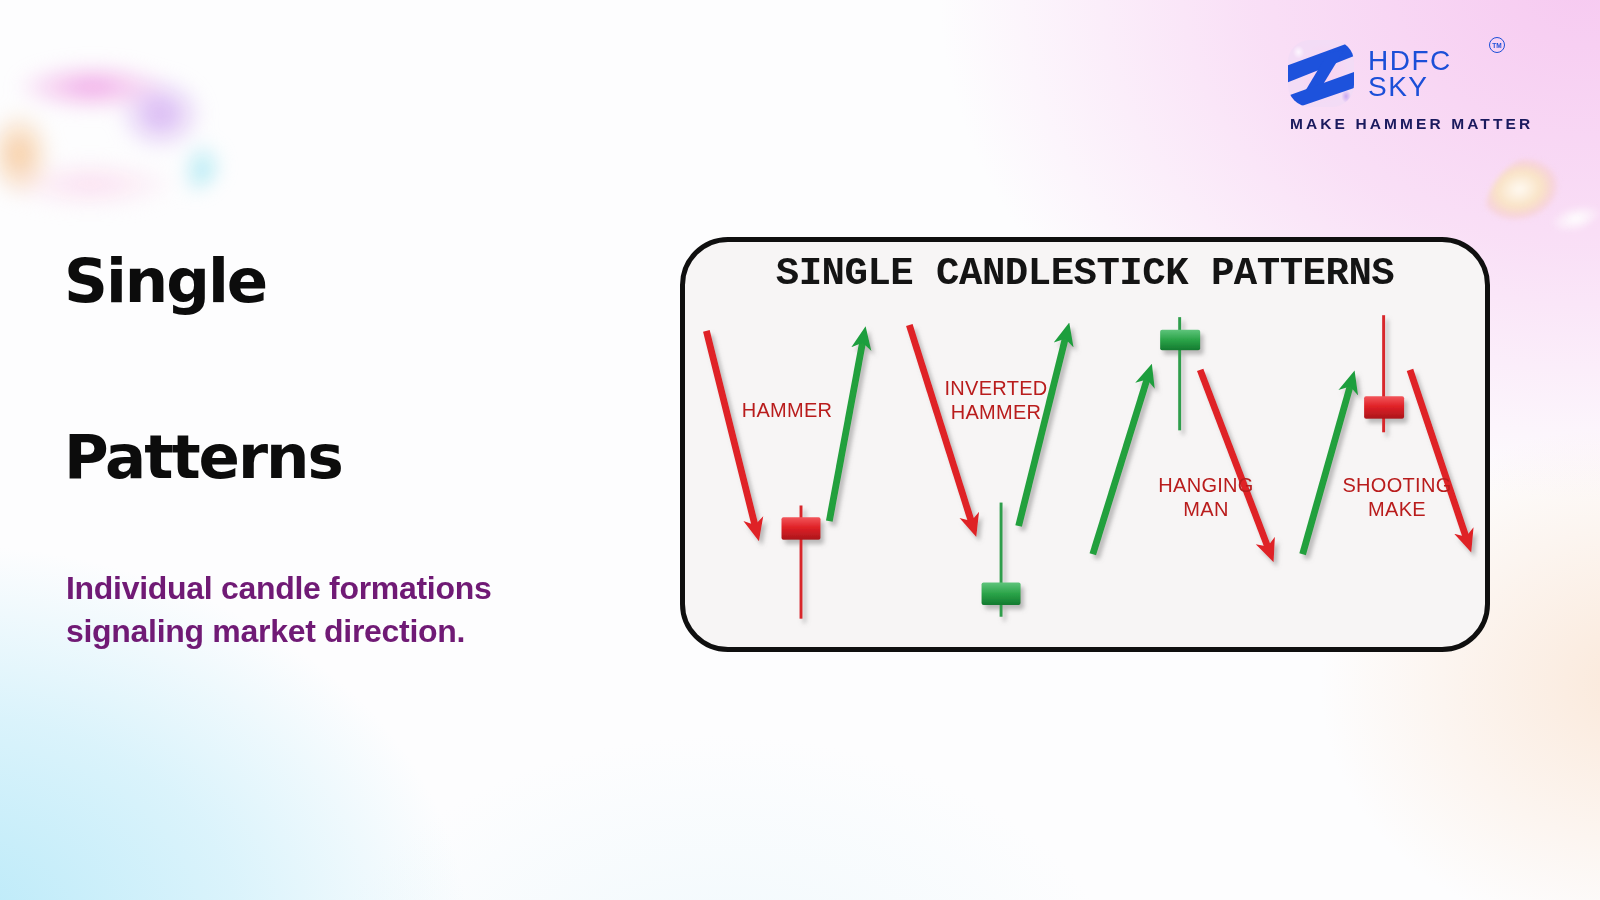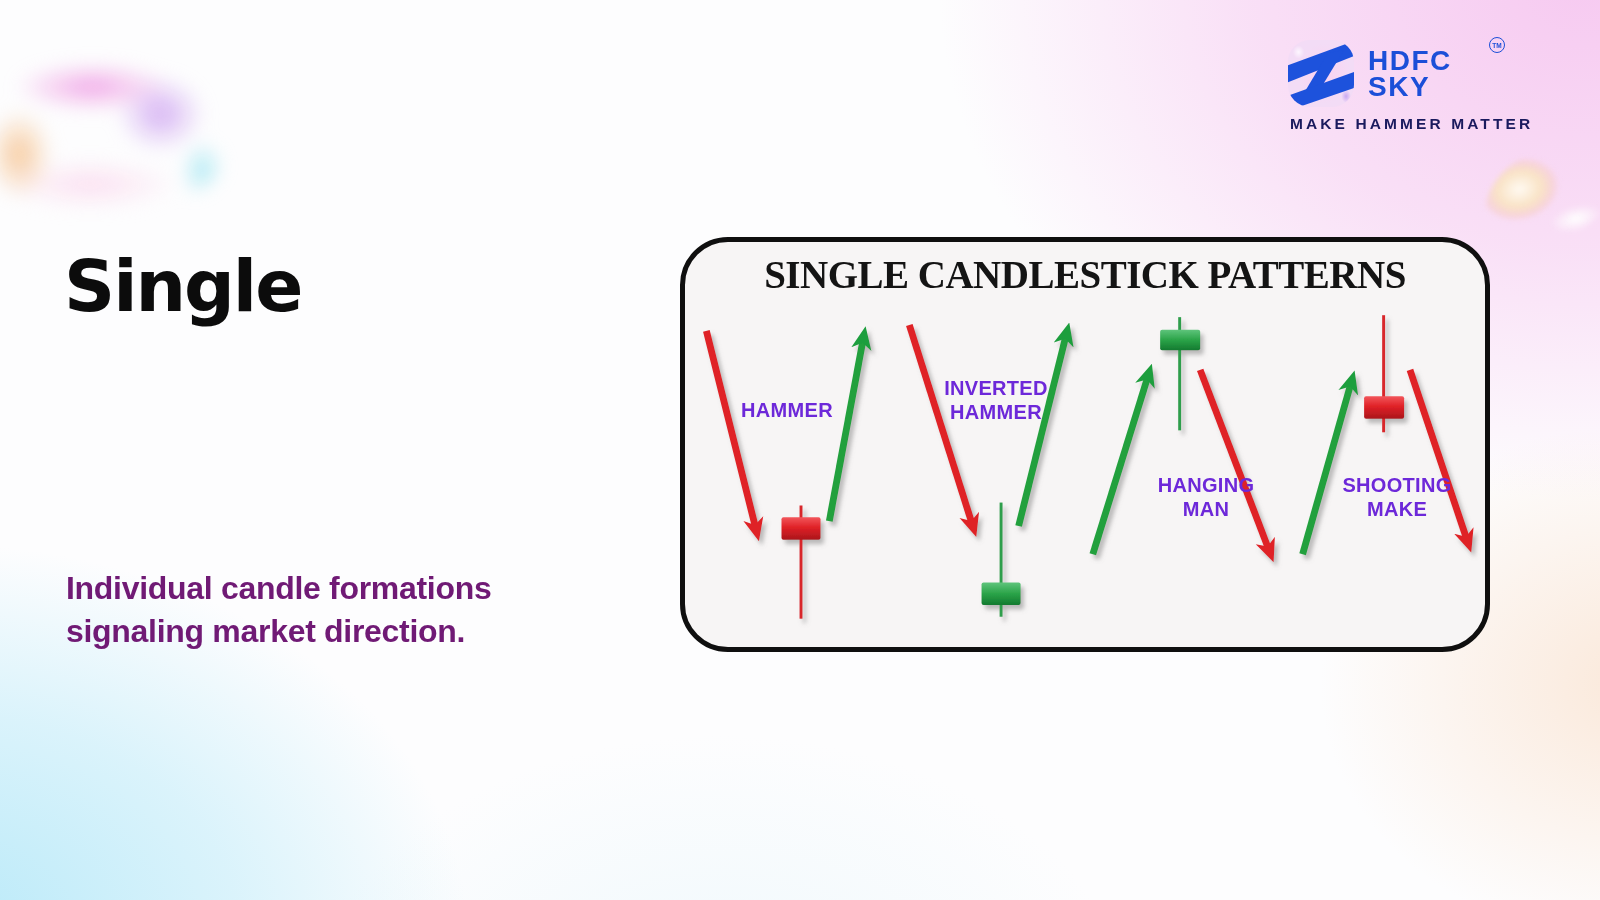--- a/index.html
+++ b/index.html
@@ -45,86 +45,86 @@
     background-image:
       radial-gradient(closest-side at 16% 18%, #fdf6ff 0%, rgba(253,246,255,0) 55%),
       radial-gradient(closest-side at 84% 16%, #9fe6f6 0%, rgba(159,230,246,0) 60%),
       radial-gradient(closest-side at 88% 84%, #c9a8f2 0%, rgba(201,168,242,0) 60%),
       radial-gradient(closest-side at 22% 84%, #f8d2ae 0%, rgba(248,210,174,0) 60%),
       radial-gradient(closest-side at 55% 50%, #fbd2f0 0%, rgba(251,210,240,0) 90%);
     overflow:hidden;
   }
   .brand-text{
     position:absolute; left:1368px; top:48px;
-    font-weight:bold; font-size:28px; line-height:26px; letter-spacing:1.5px;
+    font-weight:normal; font-size:28px; line-height:26px; letter-spacing:1.5px;
     color:#1b4fd8;
   }
   .tm-badge{
     position:absolute; left:1489px; top:37px; width:16px; height:16px;
     border:1.6px solid #1b4fd8; border-radius:50%;
     color:#1b4fd8; font-size:6.5px; font-weight:bold;
     display:flex; align-items:center; justify-content:center; letter-spacing:0;
   }
   .tagline{
     position:absolute; left:1290px; top:115px;
     font-weight:bold; font-size:15.5px; letter-spacing:3.1px;
     color:#1a1a5e; white-space:nowrap;
   }
 
   
   .hero-title{
-    position:absolute; left:64px; top:243px;
+    position:absolute; left:64px; top:237px;
     font-family:"DejaVu Sans", sans-serif;
-    font-weight:bold; font-size:71px; line-height:88px; letter-spacing:-2px;
+    font-weight:bold; font-size:61px; line-height:88px; letter-spacing:-2px;
     color:#0c0c0c;
   }
   .hero-subtitle{
     position:absolute; left:66px; top:567px;
     font-weight:bold; font-size:32px; line-height:43px; letter-spacing:-0.3px;
     color:#701a75; white-space:pre-line;
   }
 
   
   .card{
     position:absolute; left:680px; top:237px; width:810px; height:415px;
     background:#f7f5f5;
     border:5px solid #0f0f0f; border-radius:48px;
   }
   .card-title{
     position:absolute; left:0; top:10px; width:100%;
     text-align:center;
-    font-family:Liberation Serif, serif;
+    font-family:Liberation Mono, monospace;
     font-weight:bold; font-size:39px; letter-spacing:-0.5px;
     color:#141414;
   }
   .card svg{ position:absolute; left:0; top:0; width:100%; height:100%; }
   .plabel{
     position:absolute; transform:translate(-50%,-50%);
-    font-weight:bold; font-size:20px; line-height:24px; letter-spacing:.3px;
-    color:#6d28d9; text-align:center; white-space:pre-line;
+    font-weight:normal; font-size:20px; line-height:24px; letter-spacing:.3px;
+    color:#b91c1c; text-align:center; white-space:pre-line;
   }
 </style>
 </head>
 <body>
 
 <div class="blob-tl"></div>
 <div class="blob-r"></div>
 
 <div class="logo-icon">
   <svg viewBox="0 0 66 67" width="66" height="67">
     <polygon points="-2,26 -2,43 66,16 66,1" fill="#1d52dc"></polygon>
     <polygon points="40,13 56,10 28,56 13,58" fill="#1d52dc"></polygon>
     <polygon points="2,55 2,70 66,48 66,32" fill="#1d52dc"></polygon>
   </svg>
 </div>
 <div class="brand-text"><span>HDFC</span><br><span>SKY</span></div>
 <div class="tm-badge">TM</div>
 <div class="tagline">MAKE HAMMER MATTER</div>
 
-<h1 class="hero-title"><span>Single</span><br><br></h1>
+<h1 class="hero-title"><span>Single</span><br><br><span>Patterns</span></h1>
 <p class="hero-subtitle">Individual candle formations
 signaling market direction.</p>
 
 <div class="card">
   <svg viewBox="0 0 810 415">
     <defs>
       <linearGradient id="gradRed" x1="0" y1="0" x2="0" y2="1">
         <stop offset="0" stop-color="#f2565b"></stop>
           <stop offset="0.45" stop-color="#e02127"></stop>
           <stop offset="1" stop-color="#ab161b"></stop>

